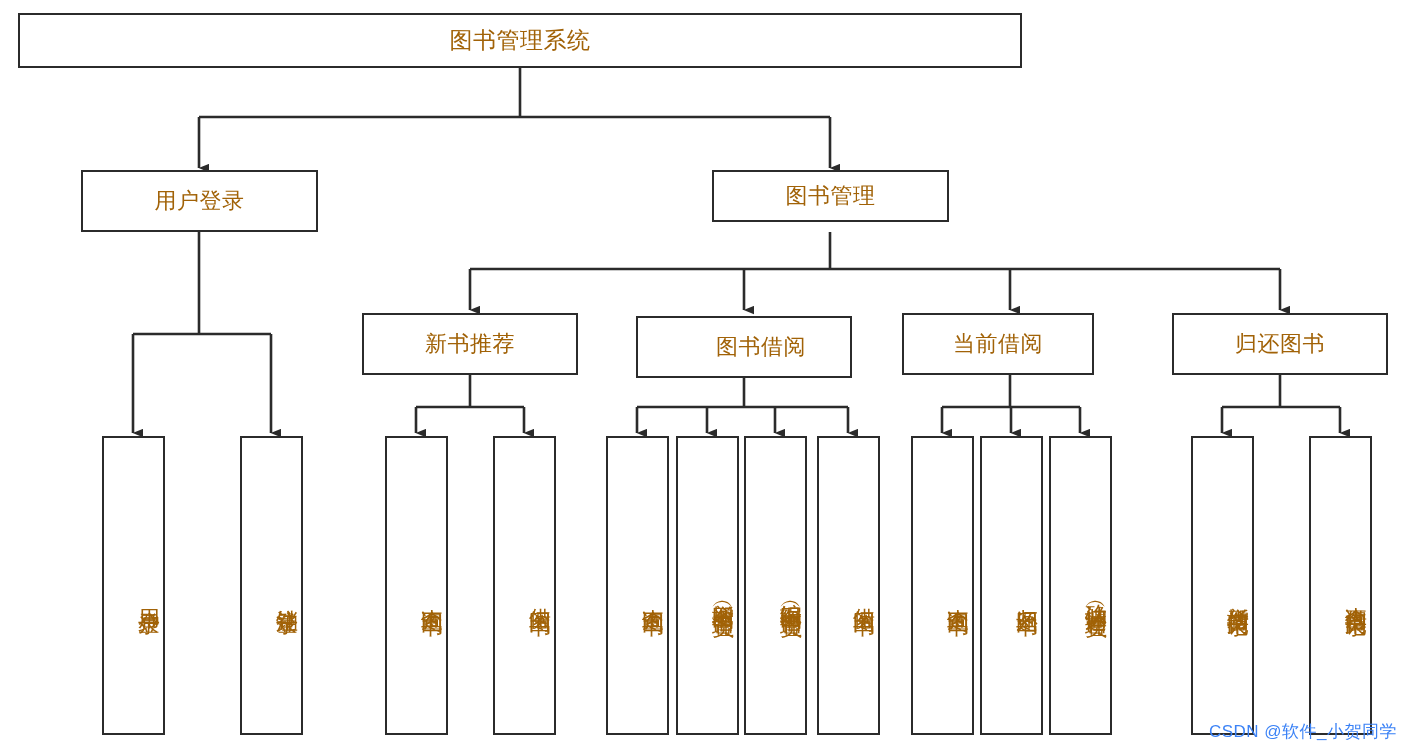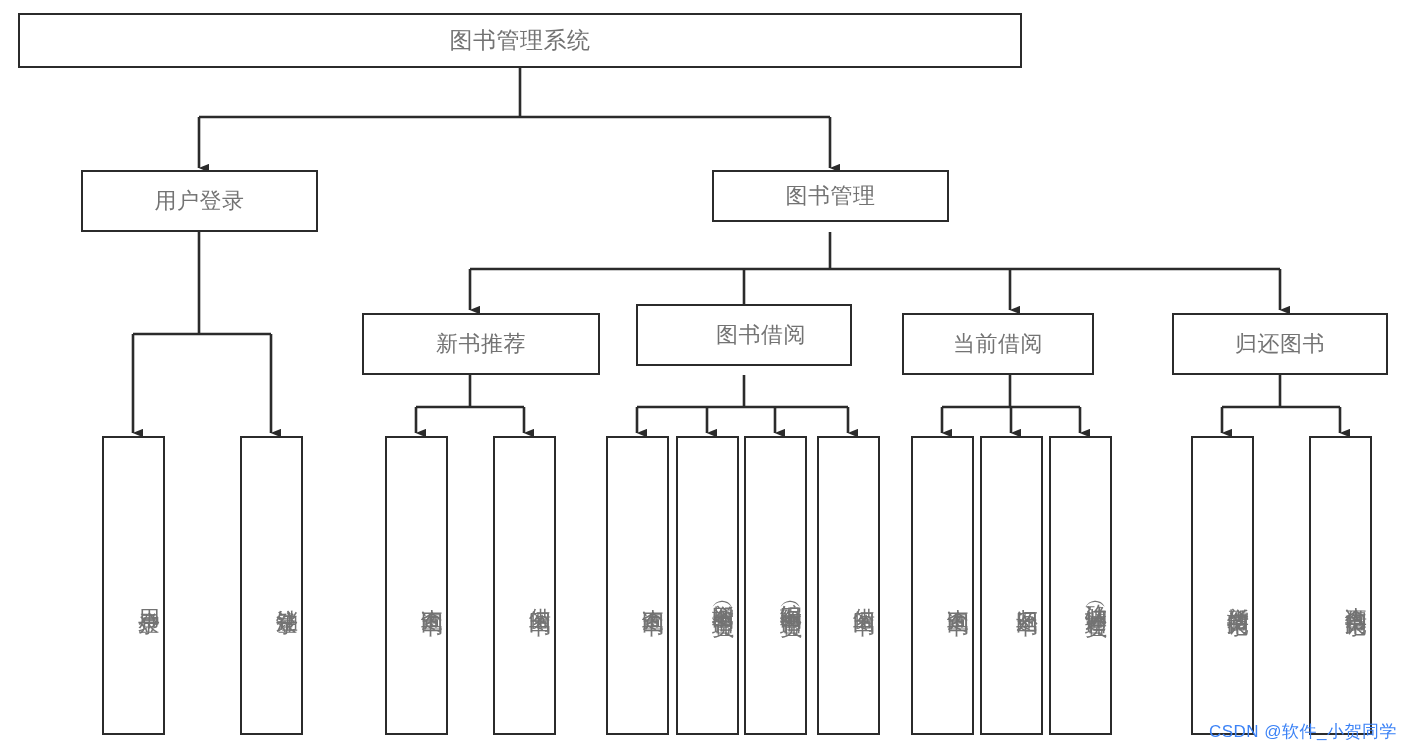--- a/index.html
+++ b/index.html
@@ -24,21 +24,21 @@
     pointer-events: none;
   }
   .node {
     position: absolute;
     box-sizing: border-box;
     border: 2.5px solid #2b2b2b;
     background: #ffffff;
     display: flex;
     align-items: center;
     justify-content: center;
-    color: #737373;
+    color: #a16207;
   }
   .node-h {
     font-size: 22px;
     line-height: 1.1;
     letter-spacing: 0.5px;
     white-space: nowrap;
   }
   .node-root {
     font-size: 23px;
   }
@@ -118,22 +118,22 @@
       <path d="M1222,407 L1222,433" marker-end="url(#arrowhead)"></path>
       <path d="M1340,407 L1340,433" marker-end="url(#arrowhead)"></path>
     </g>
   </svg>
 
   <div class="node node-h node-root" style="left:18px; top:13px; width:1004px; height:55px;">图书管理系统</div>
 
   <div class="node node-h" style="left:81px; top:170px; width:237px; height:62px;">用户登录</div>
   <div class="node node-h" style="left:712px; top:170px; width:237px; height:52px;">图书管理</div>
 
-  <div class="node node-h" style="left:362px; top:313px; width:238px; height:62px;">新书推荐</div>
-  <div class="node node-h" style="left:636px; top:304px; width:216px; height:62px;padding-left:34px;">图书借阅</div>
+  <div class="node node-h" style="left:362px; top:313px; width:216px; height:62px;">新书推荐</div>
+  <div class="node node-h" style="left:636px; top:316px; width:216px; height:62px;padding-left:34px;">图书借阅</div>
   <div class="node node-h" style="left:902px; top:313px; width:192px; height:62px;">当前借阅</div>
   <div class="node node-h" style="left:1172px; top:313px; width:216px; height:62px;">归还图书</div>
 
   <div class="node node-v" style="left:102px; top:436px; width:63px; height:299px;">用户登录</div>
   <div class="node node-v" style="left:240px; top:436px; width:63px; height:299px;">注销登录</div>
 
   <div class="node node-v" style="left:385px; top:436px; width:63px; height:299px;">查询图书</div>
   <div class="node node-v" style="left:493px; top:436px; width:63px; height:299px;">借阅图书</div>
 
   <div class="node node-v" style="left:606px; top:436px; width:63px; height:299px;">查询图书</div>

